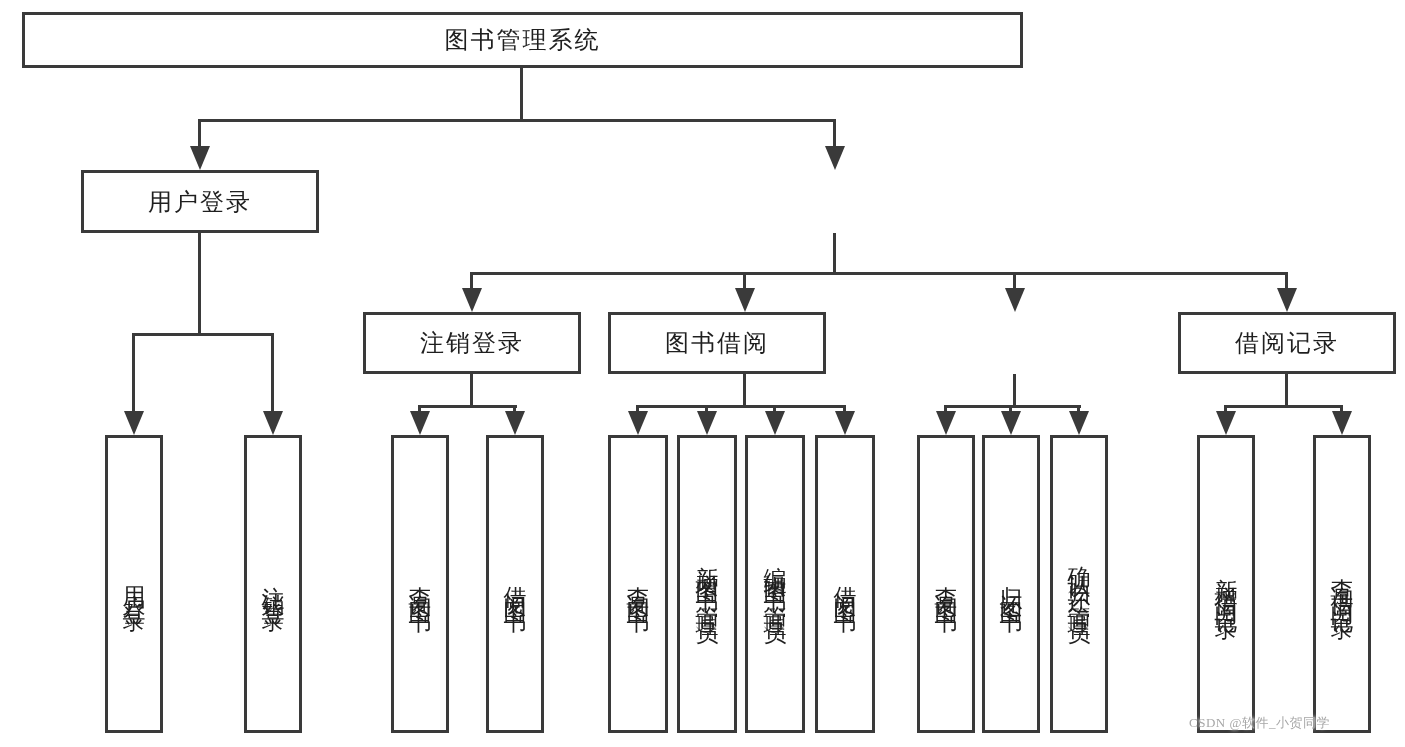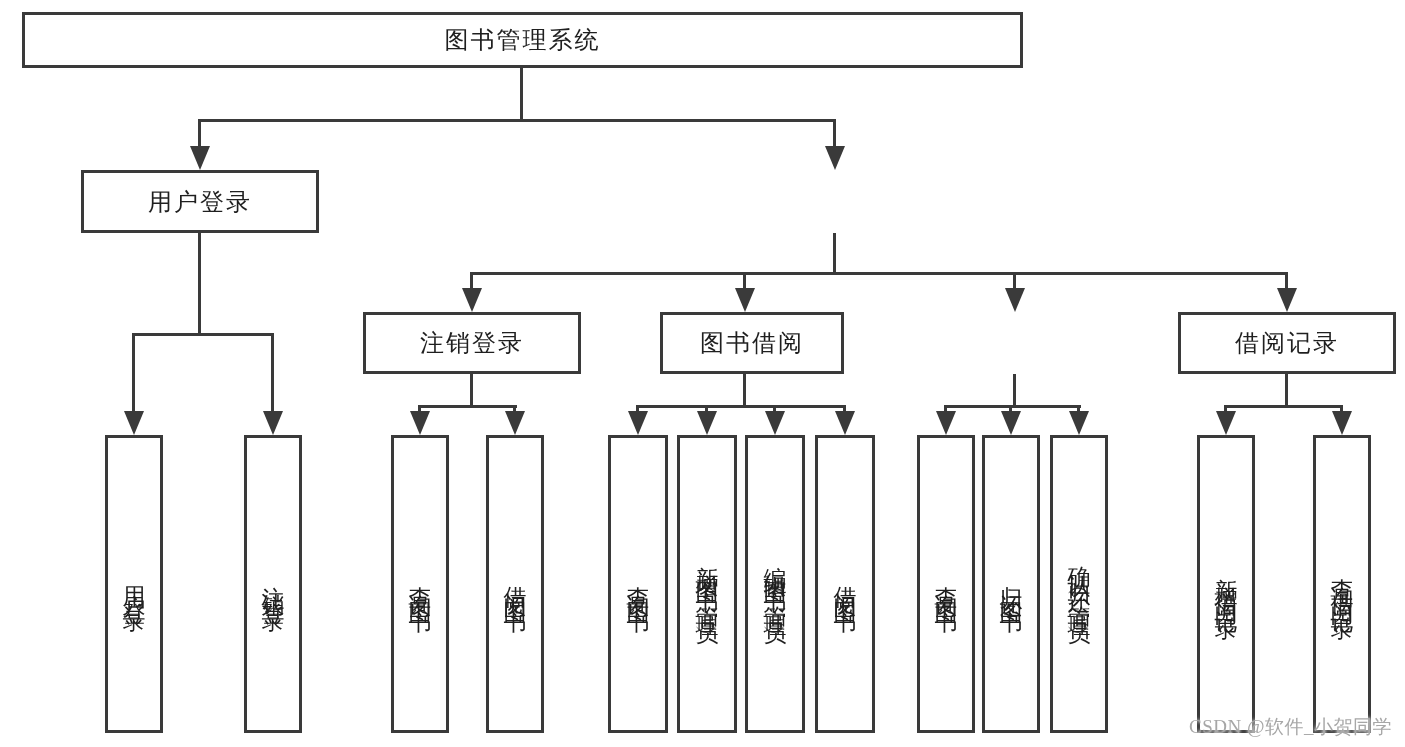--- a/index.html
+++ b/index.html
@@ -41,21 +41,21 @@
   .h{position:absolute;height:3px;background:var(--line);}
   .arr{
     position:absolute;width:0;height:0;
     border-left:10px solid transparent;
     border-right:10px solid transparent;
     border-top:24px solid var(--line);
   }
   .watermark{
     position:absolute;
     left:1189px;top:714px;
-    font-size:19px;
+    font-size:13px;
     color:#a7a7a7;
     letter-spacing:0.5px;
     z-index:10;
     text-shadow:0 0 3px #fff,0 0 5px #fff;
     white-space:nowrap;
   }
 </style>
 </head>
 <body>
 
@@ -90,21 +90,21 @@
   <div class="v" style="left:1013px;top:272px;height:18px"></div>
   <div class="v" style="left:1285px;top:272px;height:18px"></div>
   <div class="arr" style="left:462px;top:288px"></div>
   <div class="arr" style="left:735px;top:288px"></div>
   <div class="arr" style="left:1005px;top:288px"></div>
   <div class="arr" style="left:1277px;top:288px"></div>
 
   <div class="box" style="left:363px;top:312px;width:218px;height:62px">
     <span class="lbl">注销登录</span>
   </div>
-  <div class="box" style="left:660px;top:312px;width:184px;height:62px">
+  <div class="box" style="left:608px;top:312px;width:218px;height:62px">
     <span class="lbl">图书借阅</span>
   </div>
   <div class="box" style="left:1178px;top:312px;width:218px;height:62px">
     <span class="lbl">借阅记录</span>
   </div>
 
   <div class="v" style="left:470px;top:374px;height:34px"></div>
   <div class="h" style="left:418px;top:405px;width:99px"></div>
   <div class="v" style="left:418px;top:405px;height:9px"></div>
   <div class="v" style="left:513px;top:405px;height:9px"></div>

